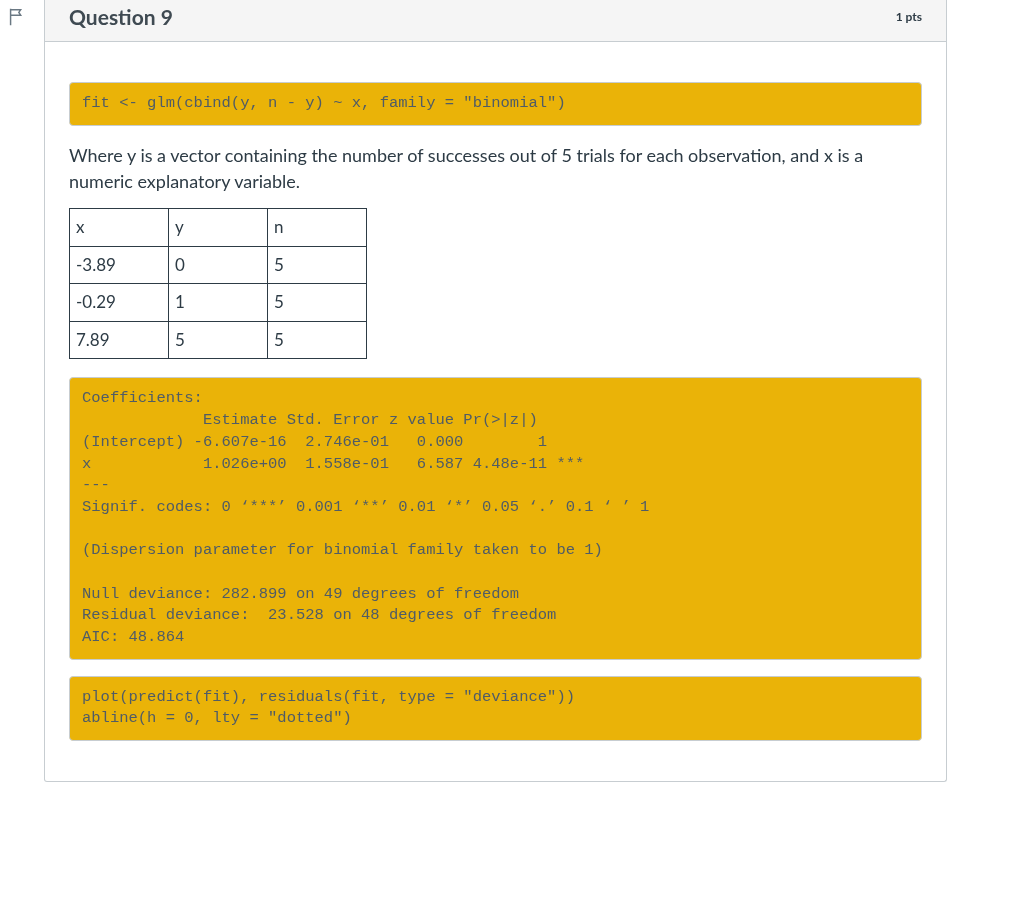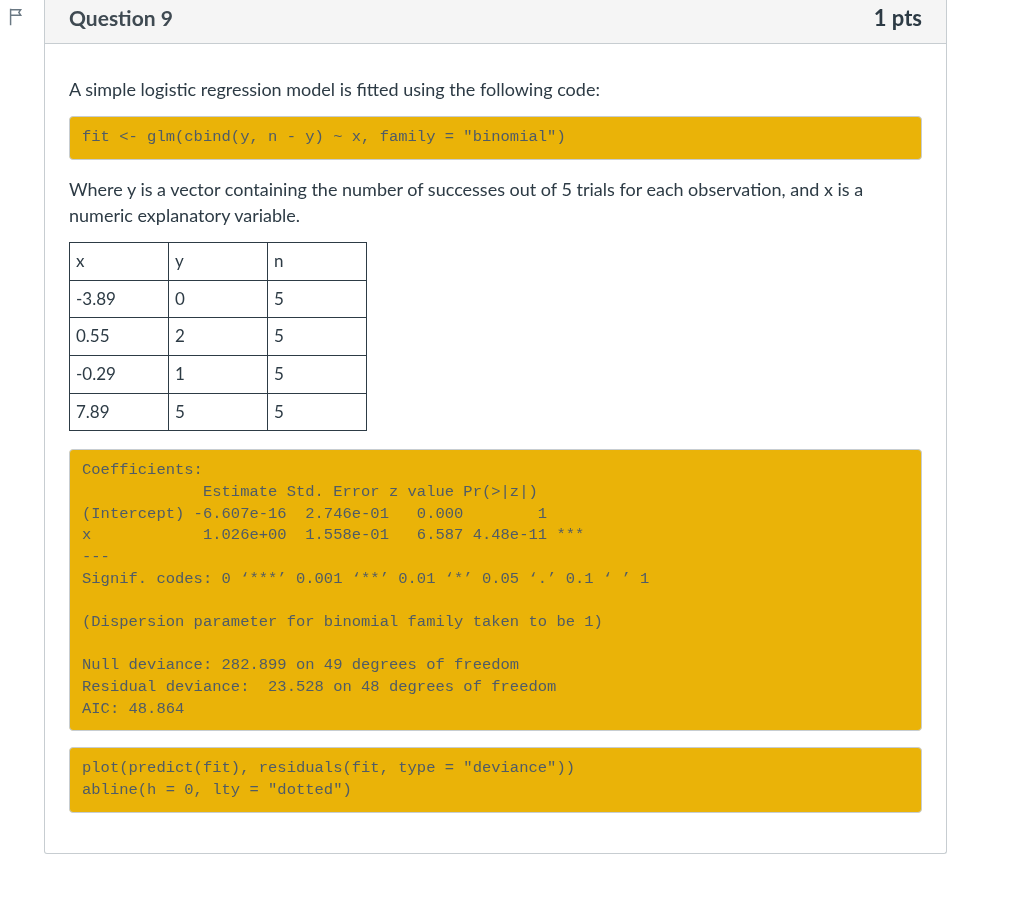--- a/index.html
+++ b/index.html
@@ -48,21 +48,21 @@
     padding: 4px 24px 12px 24px;
     border-bottom: 1px solid #c7cdd1;
     background: #f5f5f5;
   }
   .q-title {
     font-size: 21px;
     font-weight: 700;
     color: #3f4a52;
   }
   .q-pts {
-    font-size: 22px;
+    font-size: 12px;
     font-weight: 700;
     color: #2d3b45;
   }
   .panel-body {
     padding: 32px 24px 24px 24px;
     font-size: 18px;
     line-height: 1.45;
   }
   .intro, .para {
     margin: 0 0 14px 0;
@@ -108,44 +108,38 @@
   </div>
 
   <div class="panel">
     <div class="panel-header">
       <div class="q-title">Question 9</div>
       <div class="q-pts">1 pts</div>
     </div>
 
     <div class="panel-body">
 
-      <p class="intro">A simple logistic regression model is fitted using the following code:</p>
 
       <pre class="codeblock">fit &lt;- glm(cbind(y, n - y) ~ x, family = "binomial")</pre>
 
       <p class="para">Where y is a vector containing the number of successes out of 5 trials for each observation, and x is a numeric explanatory variable.</p>
 
 
       <table class="data">
         <thead>
           <tr>
             <th>x</th>
             <th>y</th>
             <th>n</th>
           </tr>
         </thead>
         <tbody>
           <tr>
             <td>-3.89</td>
             <td>0</td>
-            <td>5</td>
-          </tr>
-          <tr>
-            <td>0.55</td>
-            <td>2</td>
             <td>5</td>
           </tr>
           <tr>
             <td>-0.29</td>
             <td>1</td>
             <td>5</td>
           </tr>
           <tr>
             <td>7.89</td>
             <td>5</td>

